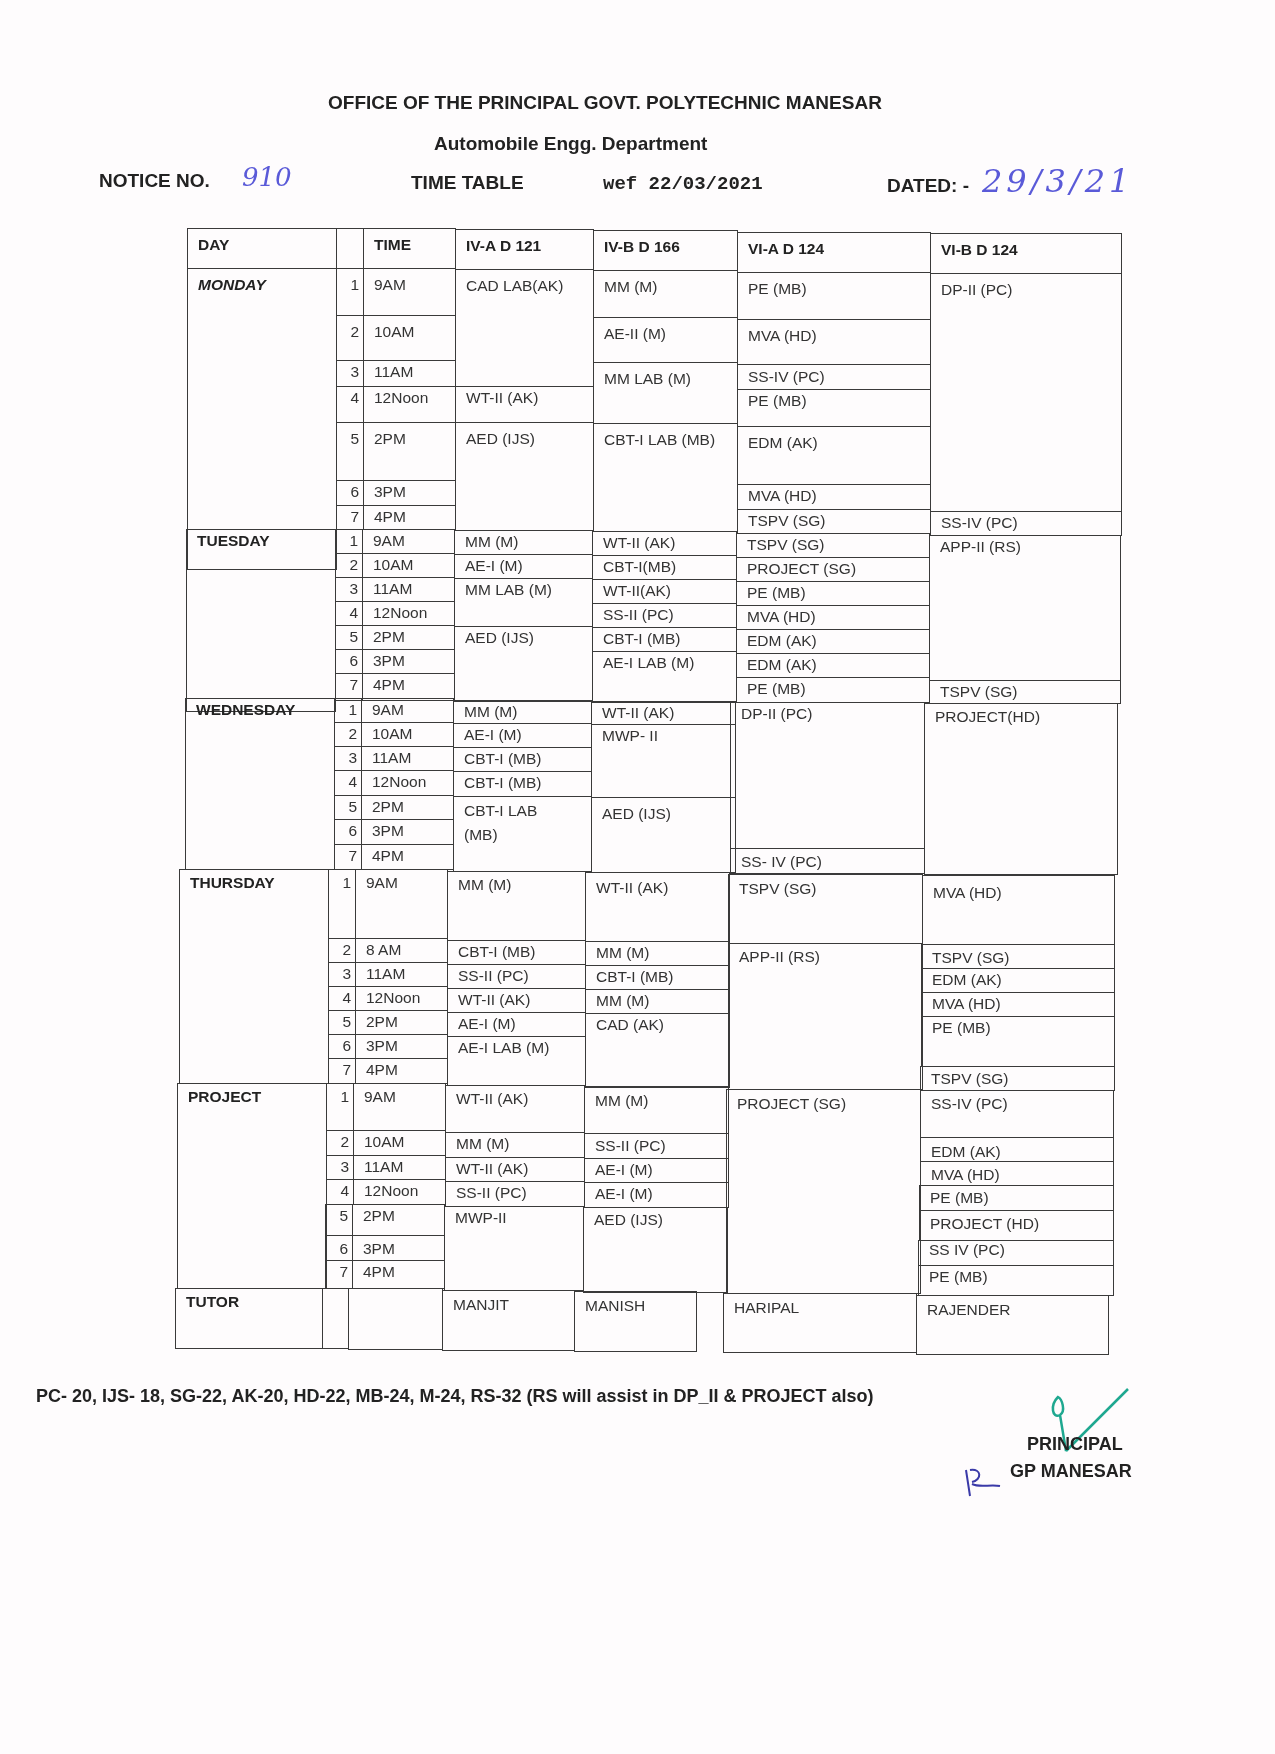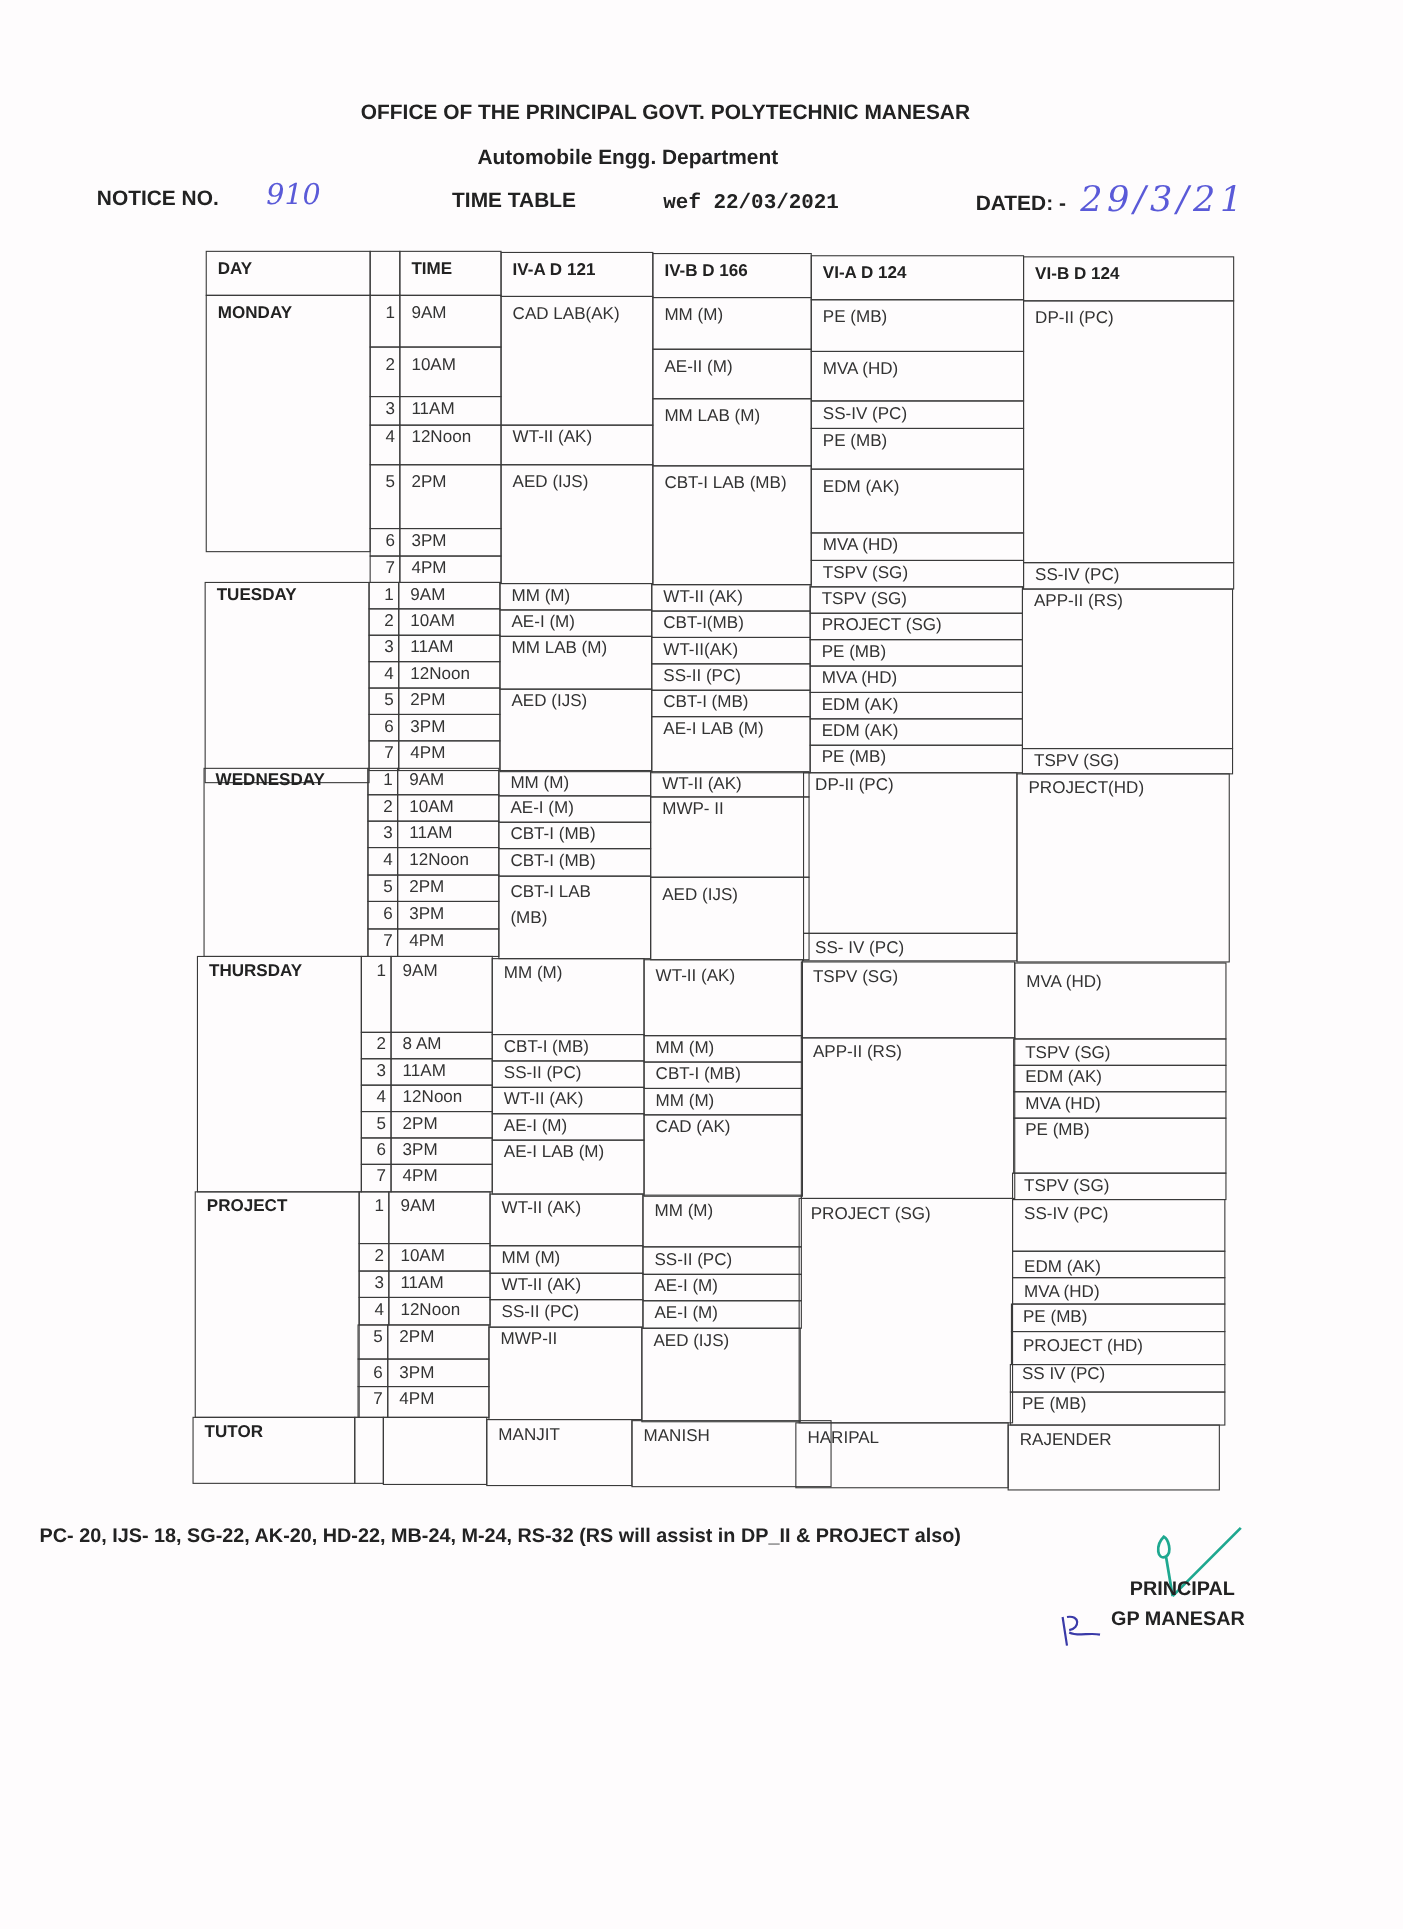--- a/index.html
+++ b/index.html
@@ -13,38 +13,38 @@
   .cell.b { font-weight:bold; color:#222; }
   .cell.num { padding-left:0; text-align:right; padding-right:4px; }
   .cell.wrap { white-space:normal; line-height:24px; padding-top:2px; }
   .foot { position:absolute; font-weight:bold; font-size:18px; color:#222; white-space:nowrap; }
 </style>
 </head>
 <body>
 
 <div class="hdr" style="left:328px;top:92px;">OFFICE OF THE PRINCIPAL GOVT. POLYTECHNIC MANESAR</div>
 <div class="hdr" style="left:434px;top:133px;">Automobile Engg. Department</div>
-<div class="hdr" style="left:88px;top:170px;">NOTICE NO.</div>
+<div class="hdr" style="left:99px;top:170px;">NOTICE NO.</div>
 <div class="hand" style="left:242px;top:162px;font-size:26px;">910</div>
 <div class="hdr" style="left:411px;top:172px;">TIME TABLE</div>
 <div class="hdr" style="left:603px;top:173px;font-family:Liberation Mono, monospace;">wef 22/03/2021</div>
 <div class="hdr" style="left:887px;top:175px;">DATED: -</div>
 <div class="hand" style="left:982px;top:162px;font-size:32px;letter-spacing:4px;">29/3/21</div>
 
 <div class="tbl">
 
   <div class="cell b" style="left:187px;top:228px;width:150px;height:41px;">DAY</div>
   <div class="cell b" style="left:336px;top:228px;width:28px;height:41px;"></div>
   <div class="cell b" style="left:363px;top:228px;width:93px;height:41px;">TIME</div>
   <div class="cell b" style="left:455px;top:229px;width:139px;height:41px;">IV-A D 121</div>
   <div class="cell b" style="left:593px;top:230px;width:145px;height:41px;">IV-B  D 166</div>
   <div class="cell b" style="left:737px;top:232px;width:194px;height:41px;">VI-A   D 124</div>
   <div class="cell b" style="left:930px;top:233px;width:192px;height:41px;">VI-B  D 124</div>
 
-  <div class="cell b" style="left:187px;top:268px;width:150px;height:234px;">MONDAY</div>
+  <div class="cell b" style="left:187px;top:268px;width:150px;height:302px;font-style:italic;">MONDAY</div>
   <div class="cell num" style="left:336px;top:268px;width:28px;height:48px;">1</div>
   <div class="cell" style="left:363px;top:268px;width:93px;height:48px;">9AM</div>
   <div class="cell num" style="left:336px;top:315px;width:28px;height:46px;">2</div>
   <div class="cell" style="left:363px;top:315px;width:93px;height:46px;">10AM</div>
   <div class="cell num" style="left:336px;top:360px;width:28px;height:27px;padding-top:2px;">3</div>
   <div class="cell" style="left:363px;top:360px;width:93px;height:27px;padding-top:2px;">11AM</div>
   <div class="cell num" style="left:336px;top:386px;width:28px;height:37px;padding-top:2px;">4</div>
   <div class="cell" style="left:363px;top:386px;width:93px;height:37px;padding-top:2px;">12Noon</div>
   <div class="cell num" style="left:336px;top:422px;width:28px;height:59px;">5</div>
   <div class="cell" style="left:363px;top:422px;width:93px;height:59px;">2PM</div>
@@ -202,21 +202,21 @@
   <div class="cell" style="left:920px;top:1161px;width:194px;height:25px;padding-top:4px;">MVA (HD)</div>
   <div class="cell" style="left:919px;top:1185px;width:195px;height:26px;padding-top:3px;">PE (MB)</div>
   <div class="cell" style="left:919px;top:1210px;width:195px;height:31px;padding-top:4px;">PROJECT (HD)</div>
   <div class="cell" style="left:918px;top:1240px;width:196px;height:26px;padding-top:0;">SS IV (PC)</div>
   <div class="cell" style="left:918px;top:1265px;width:196px;height:31px;padding-top:2px;">PE (MB)</div>
 
   <div class="cell b" style="left:175px;top:1288px;width:148px;height:61px;padding-top:4px;">TUTOR</div>
   <div class="cell" style="left:322px;top:1288px;width:27px;height:61px;"></div>
   <div class="cell" style="left:348px;top:1288px;width:95px;height:62px;"></div>
   <div class="cell" style="left:442px;top:1290px;width:133px;height:61px;padding-top:5px;">MANJIT</div>
-  <div class="cell" style="left:574px;top:1291px;width:182px;height:61px;padding-top:5px;">MANISH</div>
+  <div class="cell" style="left:574px;top:1291px;width:123px;height:61px;padding-top:5px;">MANISH</div>
   <div class="cell" style="left:723px;top:1293px;width:194px;height:60px;padding-top:5px;">HARIPAL</div>
   <div class="cell" style="left:916px;top:1295px;width:193px;height:60px;padding-top:5px;">RAJENDER</div>
 </div>
 
 <div class="foot" style="left:36px;top:1386px;">PC- 20, IJS- 18, SG-22, AK-20, HD-22, MB-24, M-24, RS-32 (RS will assist in DP_II &amp; PROJECT also)</div>
 <svg style="position:absolute;left:1040px;top:1385px;" width="100" height="70" viewBox="0 0 100 70">
   <path d="M18 12 C10 20 12 34 20 30 C26 26 22 14 18 12 Z M20 30 L26 66 M26 66 L88 4" stroke="#1fa890" stroke-width="2.5" fill="none"></path>
 </svg>
 <div class="foot" style="left:1027px;top:1434px;">PRINCIPAL</div>
 <svg style="position:absolute;left:960px;top:1462px;" width="50" height="40" viewBox="0 0 50 40">

